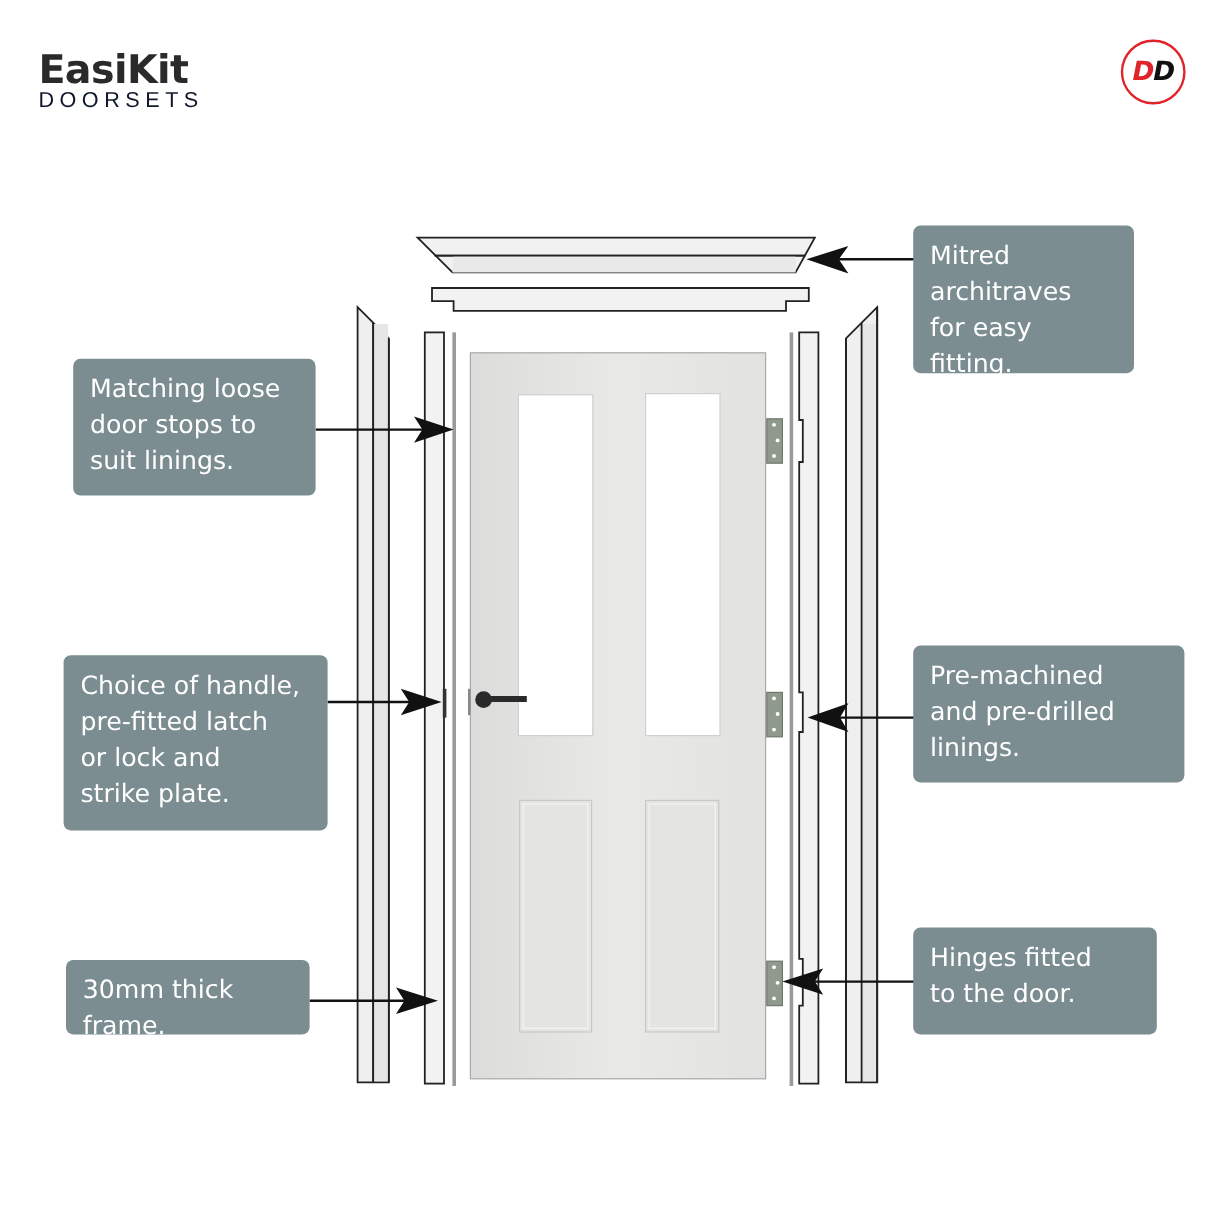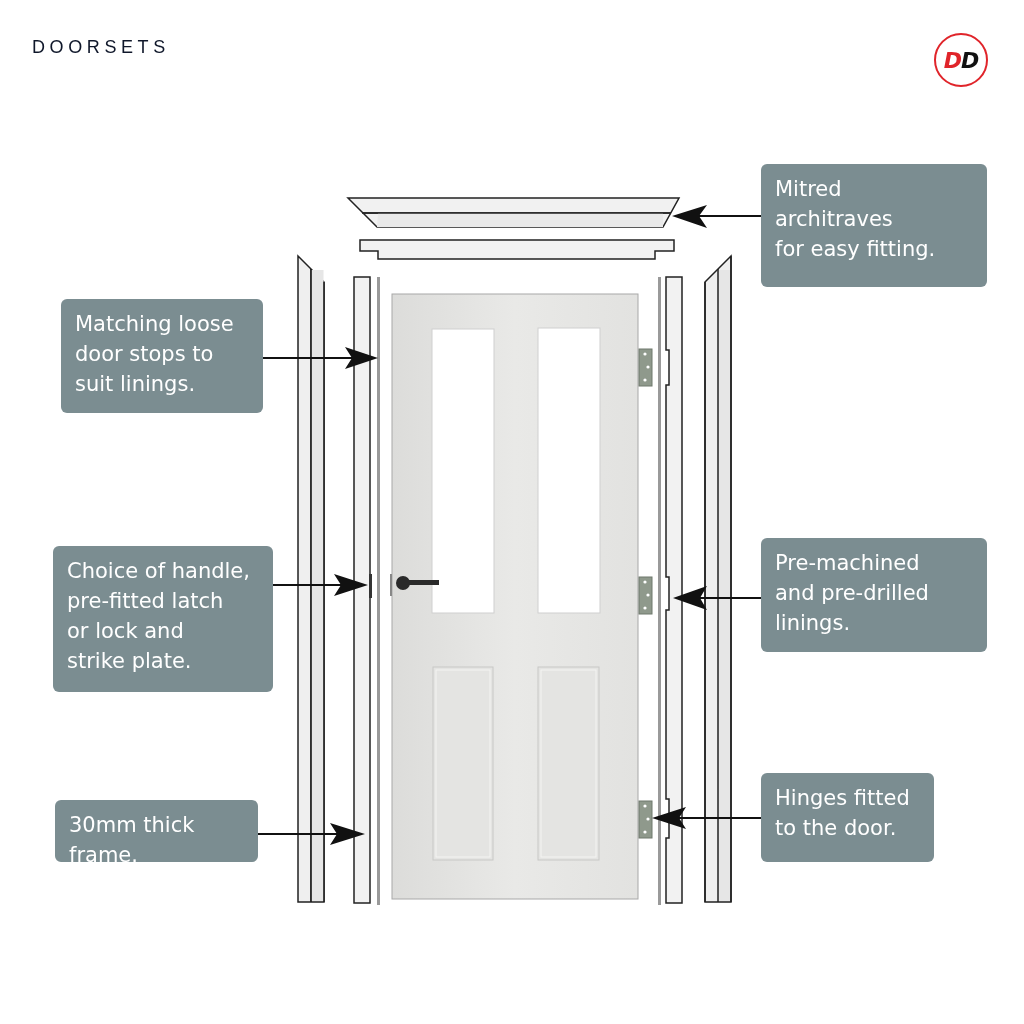--- a/index.html
+++ b/index.html
@@ -10,20 +10,21 @@
   .badge{position:absolute;left:934px;top:33px;width:54px;height:54px;border-radius:50%;border:2px solid #e0242a;box-sizing:border-box;display:flex;align-items:center;justify-content:center;font-family:"DejaVu Sans",sans-serif;font-weight:bold;font-style:italic;font-size:22px;letter-spacing:-1px;}
   .badge .d1{color:#e0242a;}
   .badge .d2{color:#111;}
   .callout{position:absolute;background:#7b8d91;color:#ffffff;border-radius:6px;font-family:"DejaVu Sans",sans-serif;font-size:21px;line-height:30px;padding:10px 14px;box-sizing:border-box;white-space:pre-line;}
   .diagram{position:absolute;left:0;top:0;}
 </style>
 </head>
 <body>
 
 <div class="logo">
+  <div class="logo-title">EasiKit</div>
   <div class="logo-sub">DOORSETS</div>
 </div>
 
 <div class="badge">
   <span class="d1">D</span>
     <span class="d2">D</span>
 </div>
 
 <svg class="diagram" width="1024" height="1024" viewBox="0 0 1024 1024" xmlns="http://www.w3.org/2000/svg">
   <defs>
@@ -121,29 +122,29 @@
     <polygon points="673,598 707,586 700,598 707,610" stroke="none"></polygon>
 
     <line x1="258" y1="834" x2="352" y2="834"></line>
     <polygon points="365,834 330,823 337,834 330,845" stroke="none"></polygon>
 
     <line x1="762" y1="818" x2="665" y2="818"></line>
     <polygon points="652,818 686,807 679,818 686,829" stroke="none"></polygon>
   </g>
 </svg>
 
-<div class="callout" style="left:761px;top:164px;width:226px;height:123px;">Mitred
+<div class="callout" style="left:761px;top:188px;width:184px;height:123px;">Mitred
 architraves
 for easy fitting.</div>
 <div class="callout" style="left:61px;top:299px;width:202px;height:114px;">Matching loose
 door stops to
 suit linings.</div>
 <div class="callout" style="left:53px;top:546px;width:220px;height:146px;">Choice of handle,
 pre-fitted latch
 or lock and
 strike plate.</div>
 <div class="callout" style="left:761px;top:538px;width:226px;height:114px;">Pre-machined
 and pre-drilled
 linings.</div>
 <div class="callout" style="left:55px;top:800px;width:203px;height:62px;">30mm thick
 frame.</div>
-<div class="callout" style="left:761px;top:773px;width:173px;height:89px;">Hinges fitted
+<div class="callout" style="left:761px;top:773px;width:203px;height:89px;">Hinges fitted
 to the door.</div>
 
 </body></html>

